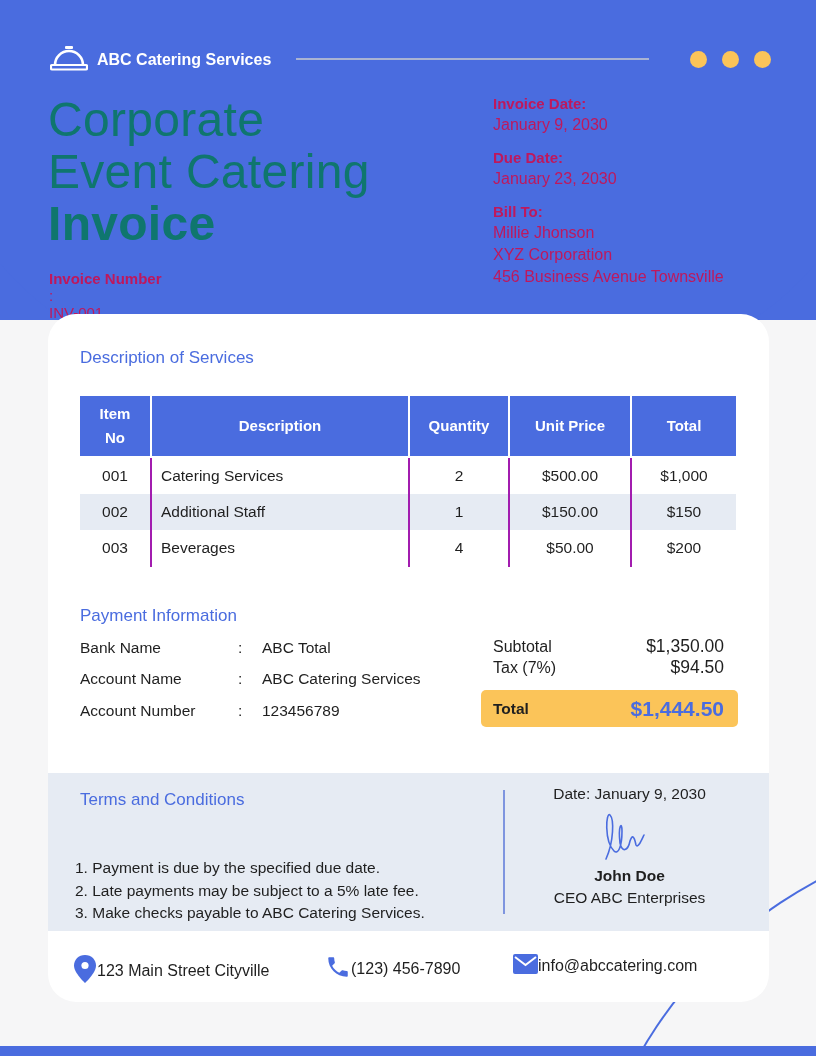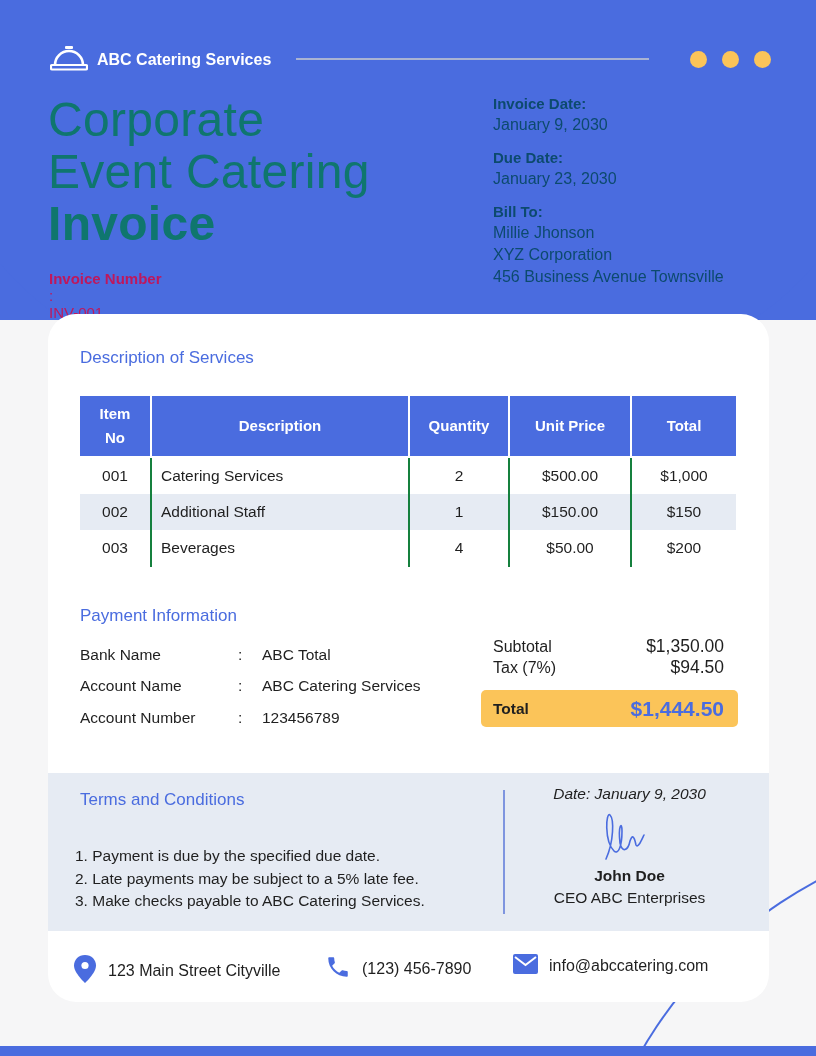--- a/index.html
+++ b/index.html
@@ -39,71 +39,71 @@
   .dots { position: absolute; left: 690px; top: 51px; display: flex; gap: 15px; }
   .dot { width: 17px; height: 17px; border-radius: 50%; background: #fbc459; }
 
   .title { position: absolute; left: 48px; top: 94px; color: #0f766e; font-size: 48px; line-height: 52px; font-weight: 400; letter-spacing: 0.3px; }
   .title .bold { font-weight: 700; }
 
   .inv-num { position: absolute; left: 49px; top: 270px; color: #be185d; font-size: 15px; display: flex; flex-direction: column; }
   .inv-num .lbl { font-weight: 700; width: 157px; }
   .inv-num .sep { width: 24px; }
 
-  .meta { position: absolute; left: 493px; top: 94px; color: #0c4a6e; font-size: 16px; }
+  .meta { position: absolute; left: 493px; top: 94px; color: #be185d; font-size: 16px; }
   .meta .lbl { font-weight: 700; font-size: 15px; line-height: 20px; }
   .meta .val { line-height: 22px; }
   .meta .blk { margin-bottom: 12px; }
 
   
   .card {
     position: absolute; left: 48px; top: 314px; width: 721px; height: 688px;
     background: #fff; border-radius: 28px; overflow: hidden;
   }
   .sec-title { color: #4a6cdf; font-weight: 400; font-size: 17px; }
 
   table.items { position: absolute; left: 32px; top: 82px; width: 656px; border-collapse: collapse; font-size: 15.5px; }
   table.items th {
     background: #4a6cdf; color: #fff; font-weight: 700; font-size: 15px;
     height: 61px; border: 2px solid #fff; border-top: none; line-height: 24px; text-align: center;
   }
-  table.items td { height: 36.5px; text-align: center; border-left: 2px solid #fff; border-right: 2px solid #15803d; color: #1f1f1f; }
+  table.items td { height: 36.5px; text-align: center; border-left: 2px solid #fff; border-right: 2px solid #a21caf; color: #1f1f1f; }
   table.items td.desc { text-align: left; padding-left: 9px; }
   table.items tr.alt td { background: #e6ebf3; }
   table.items th:first-child, table.items td:first-child { border-left: none; }
   table.items th:last-child, table.items td:last-child { border-right: none; }
 
   .pay { position: absolute; left: 32px; top: 292px; }
-  .pay .row { display: flex; font-size: 15.5px; height: 31.5px; align-items: flex-end; }
+  .pay .row { display: flex; font-size: 15.5px; height: 31.5px; align-items: center; }
   .pay .k { width: 158px; }
   .pay .c { width: 24px; }
 
   .sums { position: absolute; left: 445px; top: 322px; width: 231px; font-size: 16px; }
   .sums .row { display: flex; justify-content: space-between; line-height: 21px; }
   .sums .v { font-weight: 400; font-size: 17.5px; }
   .total-box {
     position: absolute; left: 433px; top: 376px; width: 257px; height: 37px;
     background: #fbc459; border-radius: 5px;
     display: flex; justify-content: space-between; align-items: center; padding: 0 14px 0 12px;
   }
   .total-box .k { font-weight: 700; font-size: 15.5px; }
   .total-box .v { font-weight: 700; font-size: 21px; color: #4a6cdf; }
 
   .terms { position: absolute; left: 0; top: 459px; width: 721px; height: 158px; background: #e6ebf3; }
   .terms .sec-title { position: absolute; left: 32px; top: 17px; }
-  .terms ol { position: absolute; left: 27px; top: 72px; list-style: none; font-size: 15.5px; line-height: 22.5px; }
+  .terms ol { position: absolute; left: 27px; top: 84px; list-style: none; font-size: 15.5px; line-height: 22.5px; }
   .vsep { position: absolute; left: 455px; top: 17px; width: 2px; height: 124px; background: #7f95df; }
   .sig { position: absolute; left: 470px; top: 10px; width: 223px; text-align: center; font-size: 15.5px; }
-  .sig .date { line-height: 22px; font-style: italic; }
+  .sig .date { line-height: 22px; }
   .sig svg { display: block; margin: 6px auto 0; }
   .sig .name { font-weight: 700; margin-top: 2px; line-height: 22px; }
   .sig .role { line-height: 22px; }
 
   .contact { position: absolute; left: 0; top: 617px; width: 721px; height: 71px; display: flex; align-items: center; font-size: 16px; }
-  .citem { display: flex; align-items: center; gap: 11px; position: absolute; top: 23px; }
+  .citem { display: flex; align-items: center; position: absolute; top: 23px; }
 </style>
 </head>
 <body>
 
 <div class="hero-bg"></div>
 <div class="hero-curve"></div>
 <div class="deco-arc"></div>
 <div class="bottom-bar"></div>
 
 <div class="brand">

